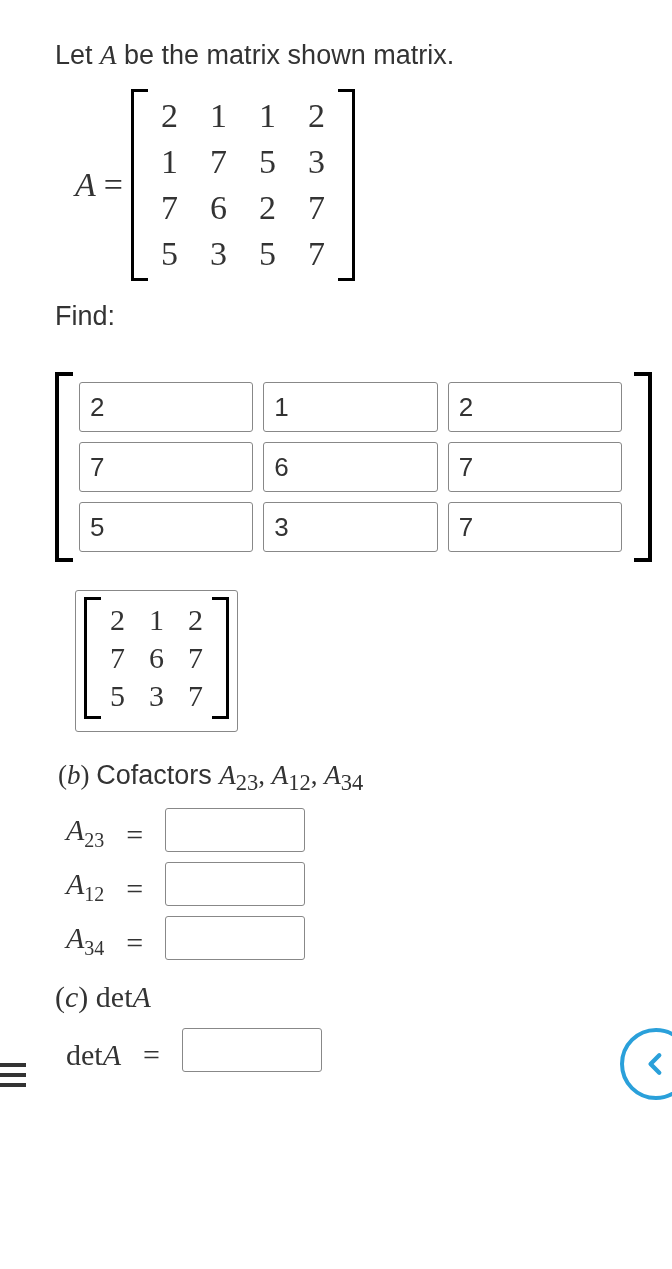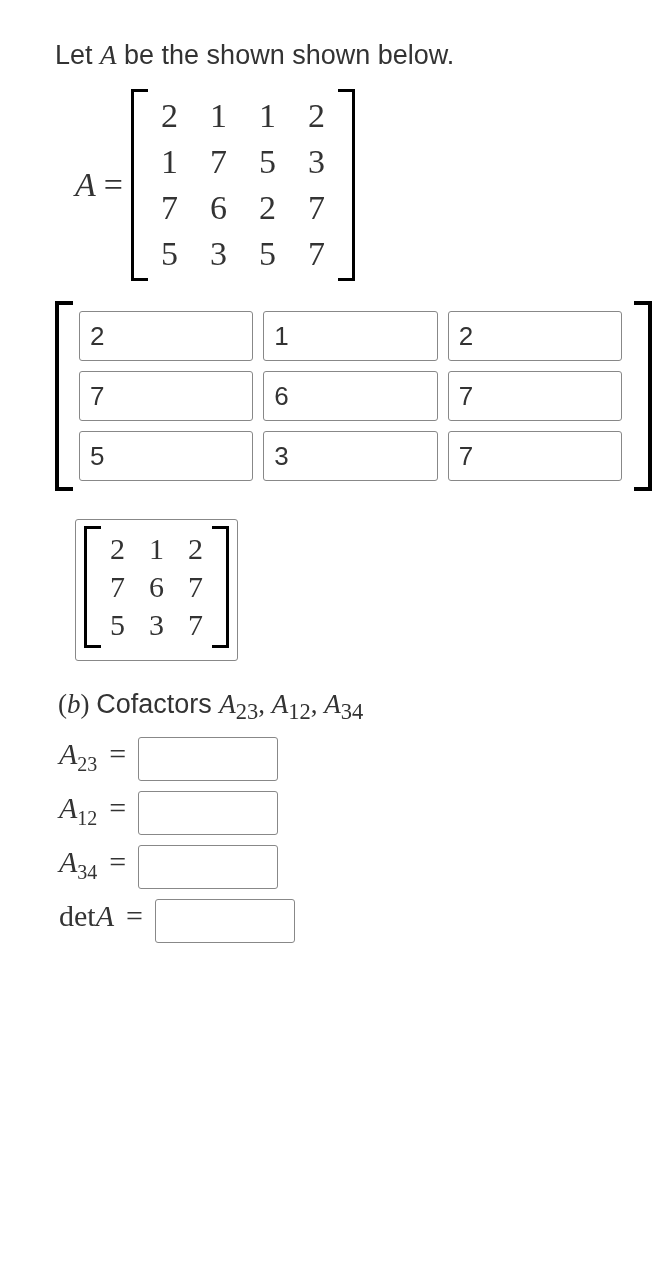--- a/index.html
+++ b/index.html
@@ -103,25 +103,25 @@
     margin: 10px 0 16px 20px;
   }
   .small-matrix .matrix td { font-size: 30px; padding: 2px 12px; }
 
   .plain-line {
     font-size: 27px;
     margin: 12px 3px;
   }
   .cofactor-row {
     display: flex;
-    align-items: flex-start;
-    gap: 12px;
+    align-items: flex-end;
+    gap: 22px;
     font-family: "Times New Roman", serif;
     font-size: 30px;
-    margin: 10px 4px;
+    margin: 10px 11px;
   }
   .cofactor-row sub { font-size: 20px; }
   .ans-input {
     width: 140px;
     height: 44px;
     font-size: 24px;
     padding: 4px 8px;
     border: 1px solid #888;
     border-radius: 3px;
     background:#fff;
@@ -160,21 +160,21 @@
     justify-content: center;
   }
   .fab svg { width: 26px; height: 26px; }
 </style>
 </head>
 <body>
 
 <div class="content">
 
   <div class="intro">
-    <span>Let </span><span class="math-italic">A</span><span> be the shown shown below.</span>
+    <span>Let </span><span class="math-italic">A</span><span> be the matrix shown matrix.</span>
   </div>
 
   <div class="matrix-eq">
     <span class="math-italic">A</span>
     <span class="math-roman equals">=</span>
     <span class="matrix">
       <table>
         <tbody>
             <tr>
               <td>2</td>
@@ -198,20 +198,21 @@
               <td>5</td>
               <td>3</td>
               <td>5</td>
               <td>7</td>
             </tr>
       </tbody>
         </table>
     </span>
   </div>
 
+  <div class="find">Find:</div>
 
 
   <div class="input-matrix-wrap">
     <div class="lbracket"></div>
     <div class="input-matrix">
       <input class="cell-input" value="2" style="">
       <input class="cell-input" value="1" style="">
       <input class="cell-input" value="2" style="">
       <input class="cell-input" value="7" style="">
       <input class="cell-input" value="6" style="">
@@ -260,20 +261,23 @@
     <span><span class="math-italic">A</span><sub>12</sub></span>
     <span class="math-roman">=</span>
     <input class="ans-input" value="" style="">
   </div>
   <div class="cofactor-row">
     <span><span class="math-italic">A</span><sub>34</sub></span>
     <span class="math-roman">=</span>
     <input class="ans-input" value="" style="">
   </div>
 
+  <div class="part-label">
+    <span class="paren">(</span><span class="it">c</span><span class="paren">) </span><span class="paren">det</span><span class="it">A</span>
+  </div>
 
   <div class="cofactor-row">
     <span><span class="math-roman">det</span><span class="math-italic">A</span></span>
     <span class="math-roman">=</span>
     <input class="ans-input" value="" style="">
   </div>
 
 </div>
 
 <div class="hamburger">

